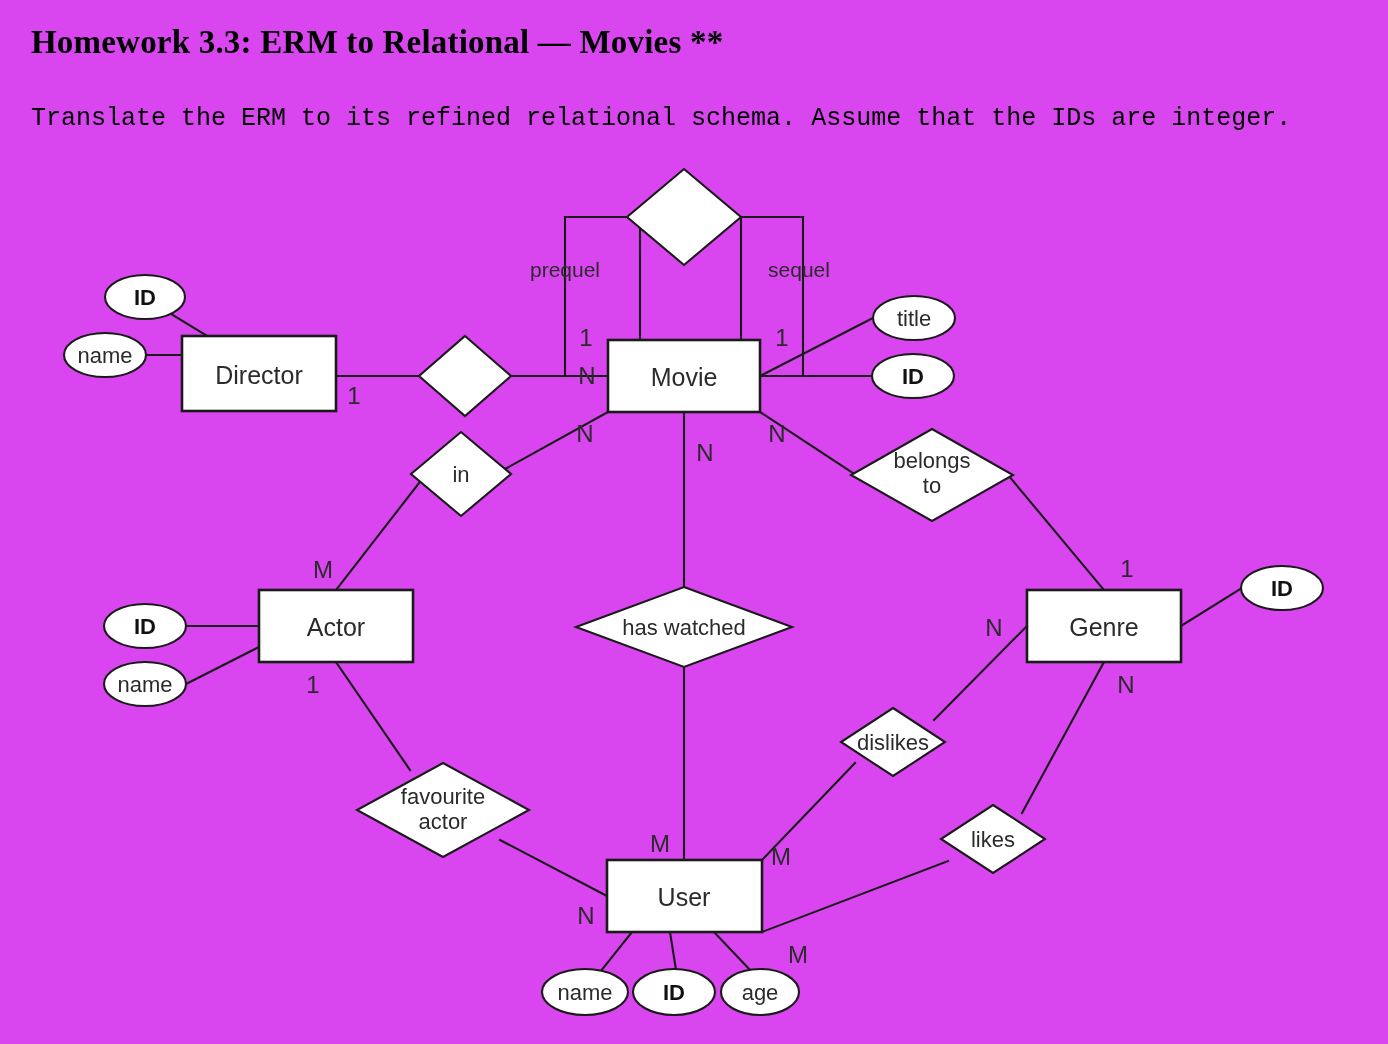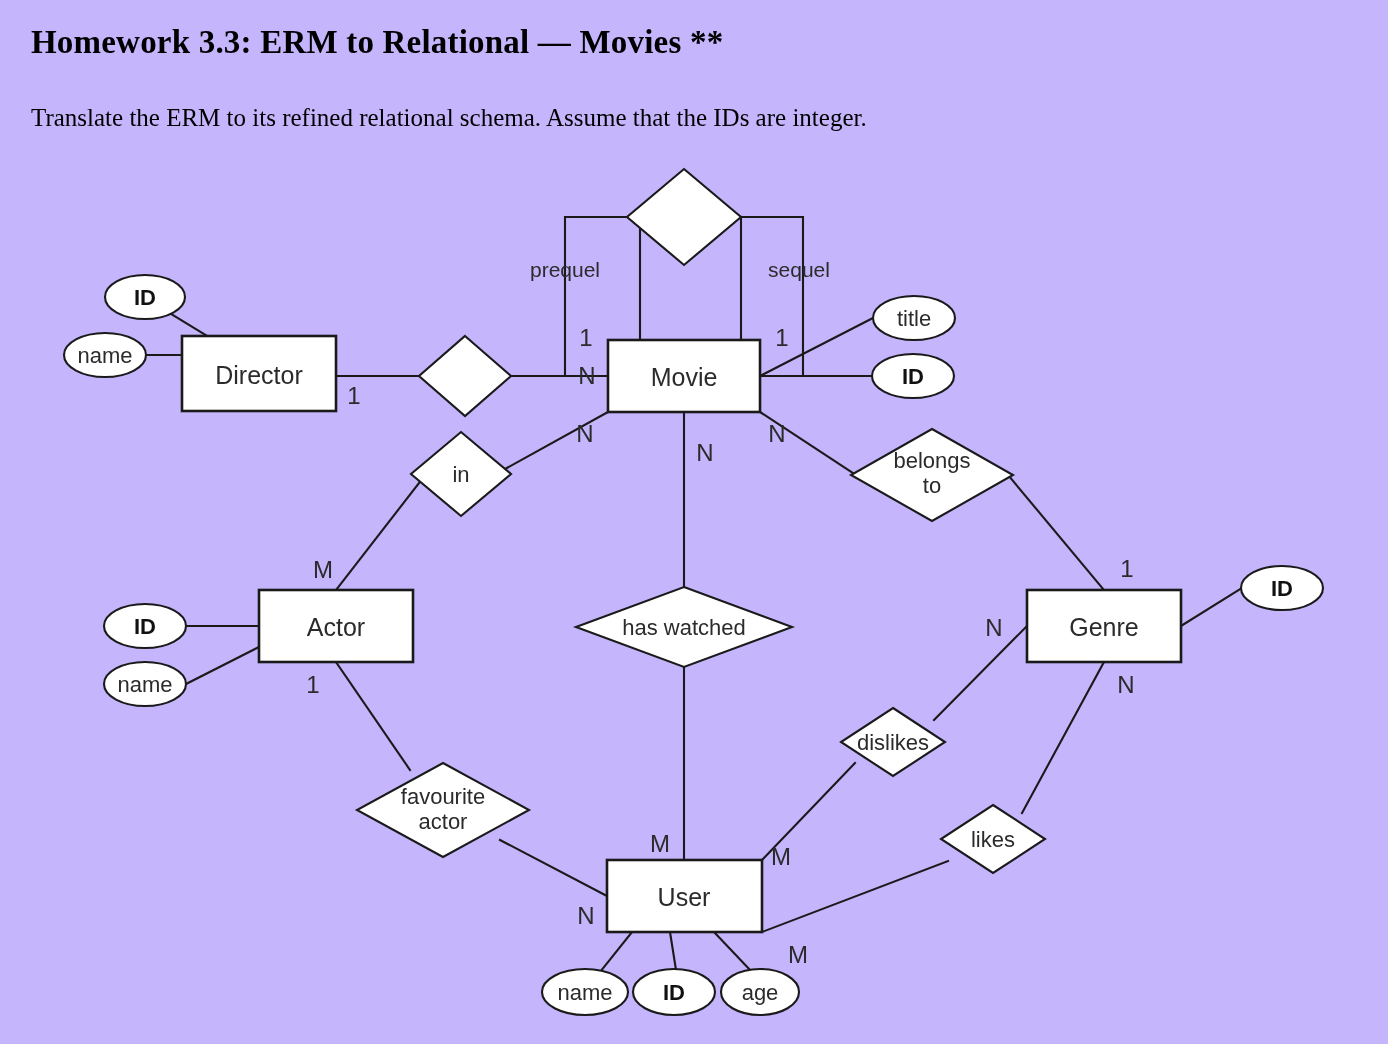--- a/index.html
+++ b/index.html
@@ -5,21 +5,21 @@
 <style>
   html, body {
     margin: 0;
     padding: 0;
     background: #ffffff;
   }
   #page {
     position: relative;
     width: 1388px;
     height: 1044px;
-    background: #c4b5fd;
+    background: #d946ef;
     overflow: hidden;
   }
   #header {
     position: absolute;
     left: 0;
     top: 0;
     width: 1388px;
     padding: 0;
   }
   .page-title {
@@ -30,21 +30,21 @@
     font-weight: bold;
     font-size: 33px;
     letter-spacing: 0.2px;
     color: #000000;
     white-space: nowrap;
   }
   .page-subtitle {
     position: absolute;
     left: 31px;
     top: 104px;
-    font-family: Liberation Serif, serif;
+    font-family: Liberation Mono, monospace;
     font-weight: normal;
     font-size: 25px;
     color: #000000;
     white-space: nowrap;
   }
   #diagram {
     position: absolute;
     left: 0;
     top: 150px;
     width: 1388px;

